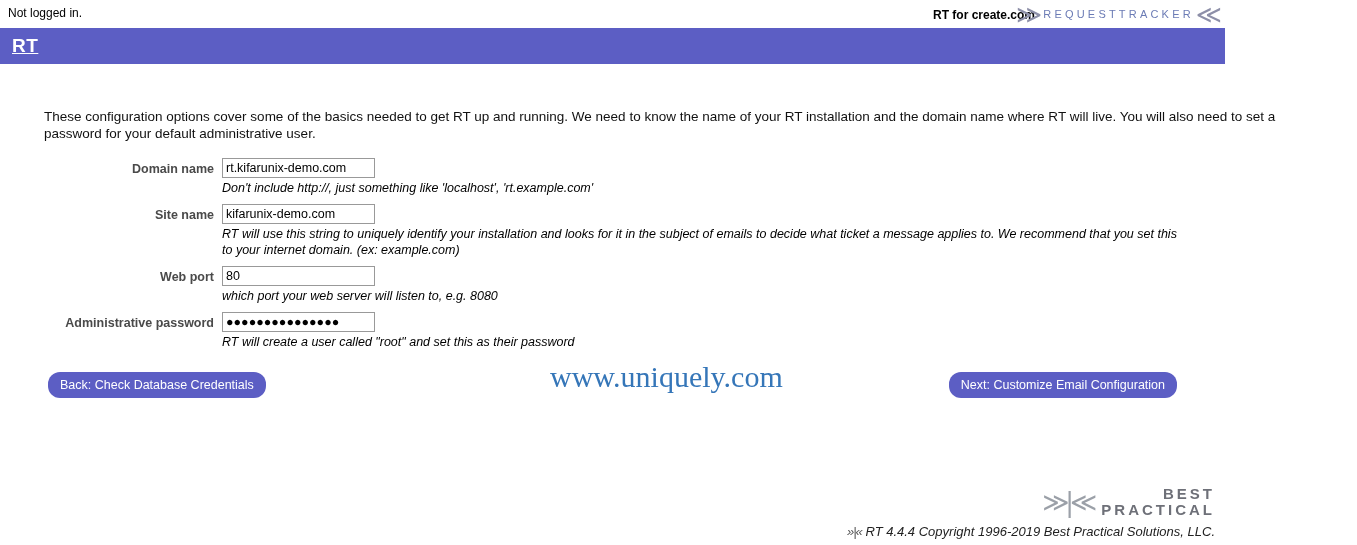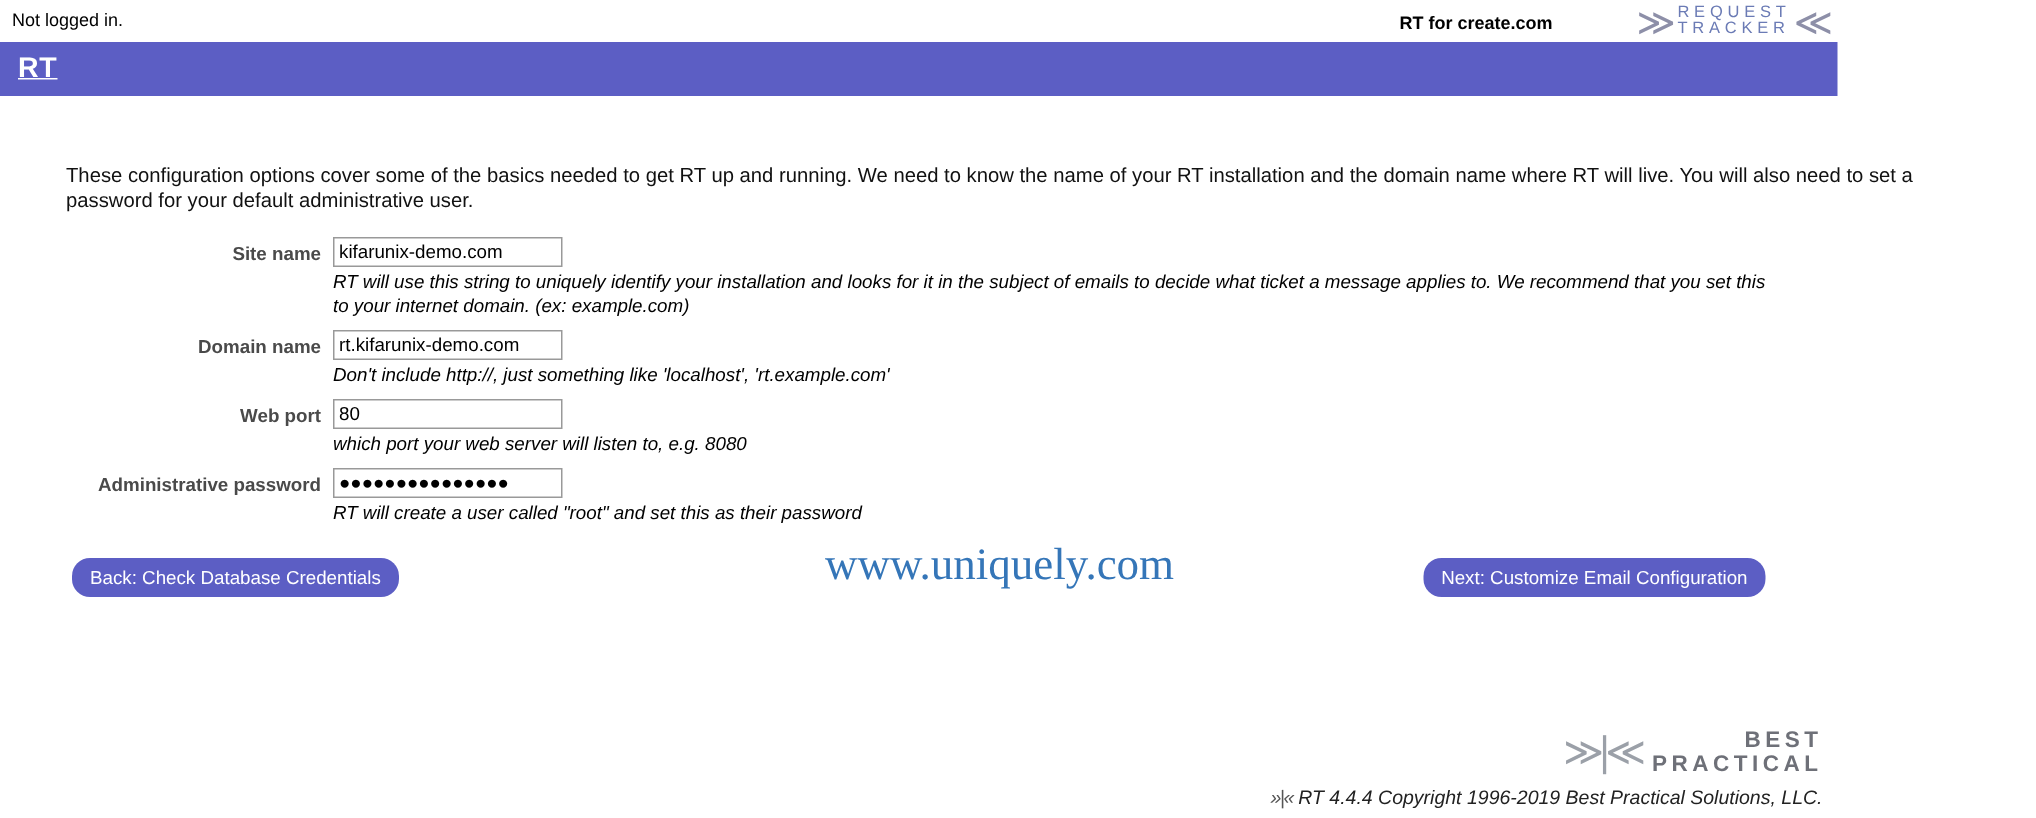--- a/index.html
+++ b/index.html
@@ -54,21 +54,20 @@
   .rt-logo .chev {
     color: #8d8fa8;
     font-size: 25px;
     line-height: 25px;
     letter-spacing: -3px;
     margin-right: 4px;
     font-family: "DejaVu Sans", sans-serif;
   }
   .rt-logo .wordmark {
     display: flex;
-    flex-direction: column;
     justify-content: center;
     line-height: 11px;
   }
   .rt-logo .wordmark span {
     font-size: 11px;
     letter-spacing: 3.2px;
     color: #6b7bb5;
     font-family: "Liberation Sans", sans-serif;
   }
   .rt-logo .chev-right {
@@ -245,32 +244,32 @@
   <div class="band">
     <span class="band-title">RT</span>
   </div>
 
   <div class="content">
     <p class="intro">These configuration options cover some of the basics needed to get RT up and running. We need to know the name of your RT installation and the domain name where RT will live. You will also need to set a password for your default administrative user.</p>
 
     <div class="form">
 
       <div class="row">
+        <div class="label">Domain name</div>
+        <div class="field-col">
+          <input class="txt" type="text" value="rt.kifarunix-demo.com" style="">
+          <div class="hint">Don't include http://, just something like 'localhost', 'rt.example.com'</div>
+        </div>
+      </div>
+
+      <div class="row">
         <div class="label">Site name</div>
         <div class="field-col">
           <input class="txt" type="text" value="kifarunix-demo.com" style="">
           <div class="hint">RT will use this string to uniquely identify your installation and looks for it in the subject of emails to decide what ticket a message applies to. We recommend that you set this to your internet domain. (ex: example.com)</div>
-        </div>
-      </div>
-
-      <div class="row">
-        <div class="label">Domain name</div>
-        <div class="field-col">
-          <input class="txt" type="text" value="rt.kifarunix-demo.com" style="">
-          <div class="hint">Don't include http://, just something like 'localhost', 'rt.example.com'</div>
         </div>
       </div>
 
       <div class="row">
         <div class="label">Web port</div>
         <div class="field-col">
           <input class="txt" type="text" value="80" style="">
           <div class="hint">which port your web server will listen to, e.g. 8080</div>
         </div>
       </div>

